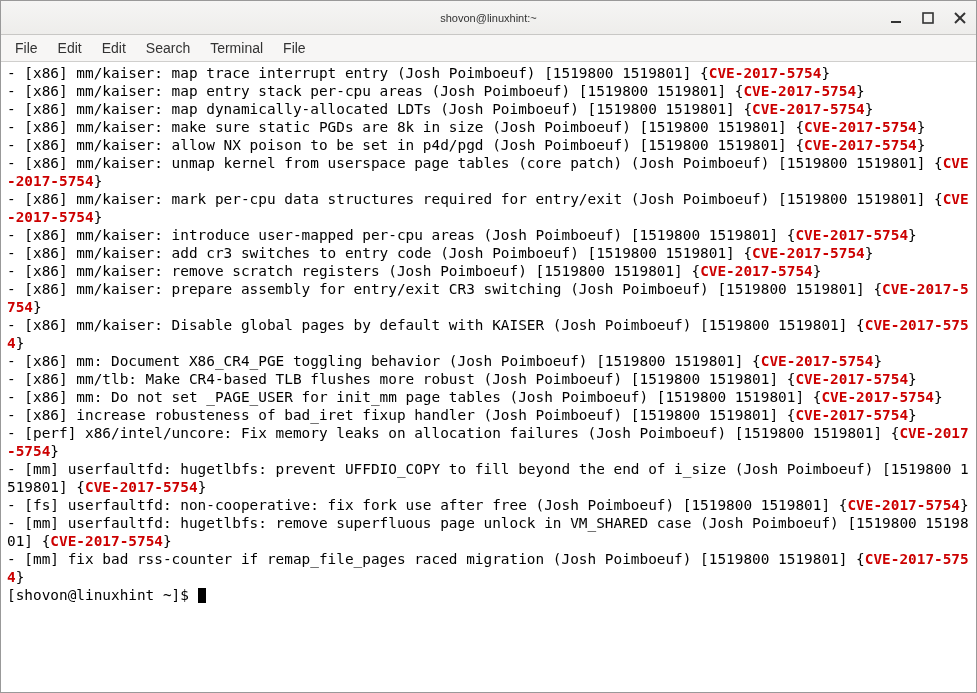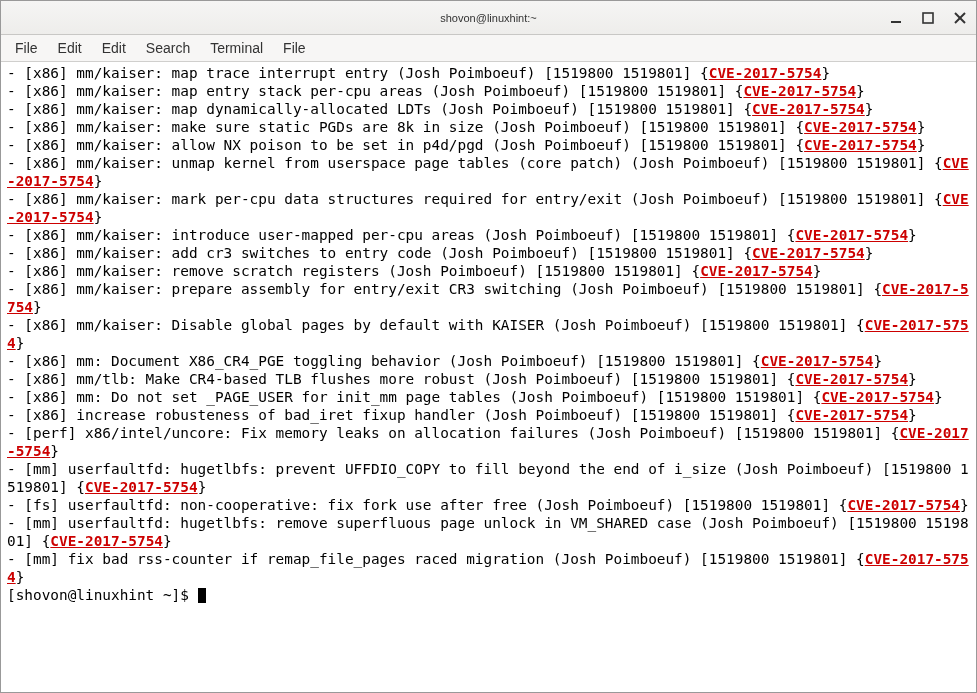--- a/index.html
+++ b/index.html
@@ -64,21 +64,21 @@
       font-size: 14.4px;
       line-height: 18px;
       padding: 2px 6px 6px 6px;
       white-space: pre-wrap;
       word-break: break-all;
       color: #000;
       background: #fff;
       height: calc(100% - 61px);
       overflow: hidden;
     }
-    .cve { color: #cc0000; font-weight: bold; text-decoration: underline; }
+    .cve { color: #cc0000; font-weight: bold; }
     .cursor {
       display: inline-block;
       width: 8px;
       height: 15px;
       background: #000;
       vertical-align: text-bottom;
     }
   </style>
 </head>
 <body>

